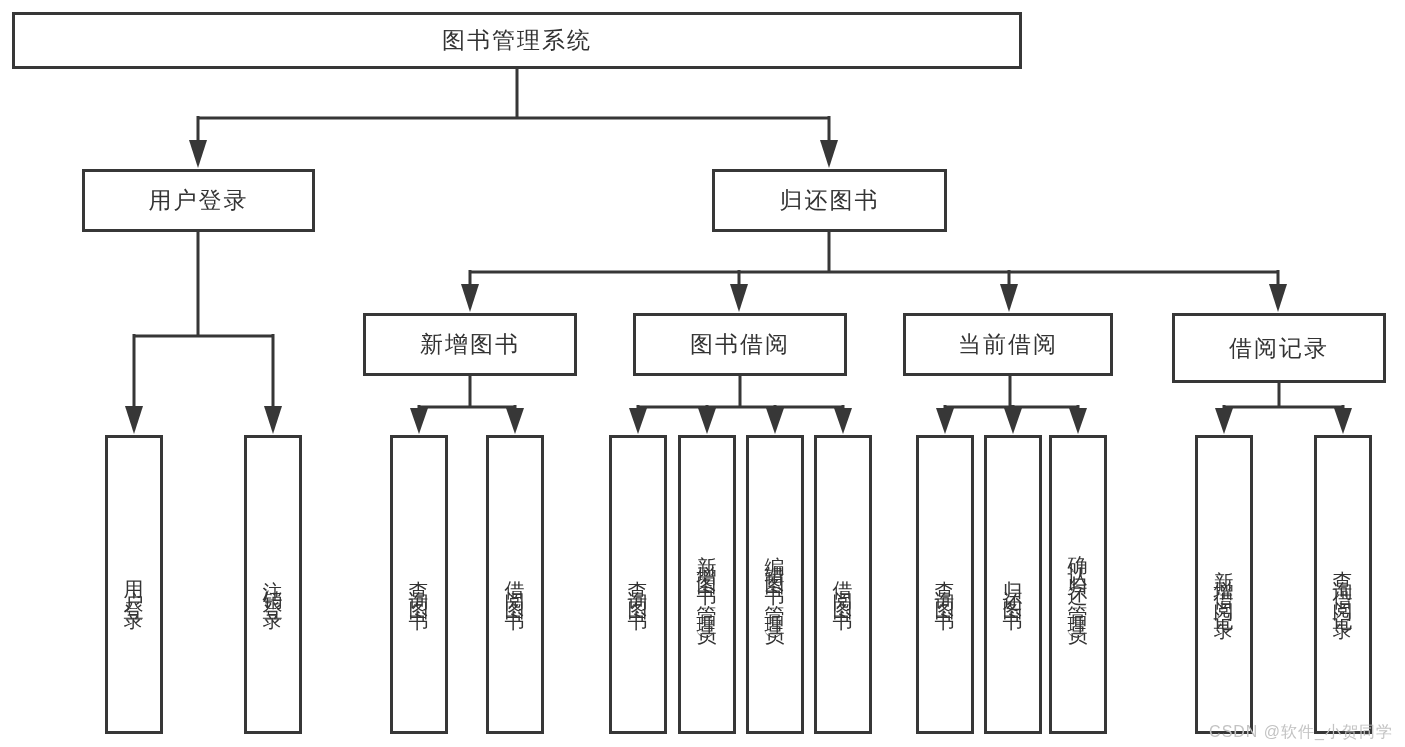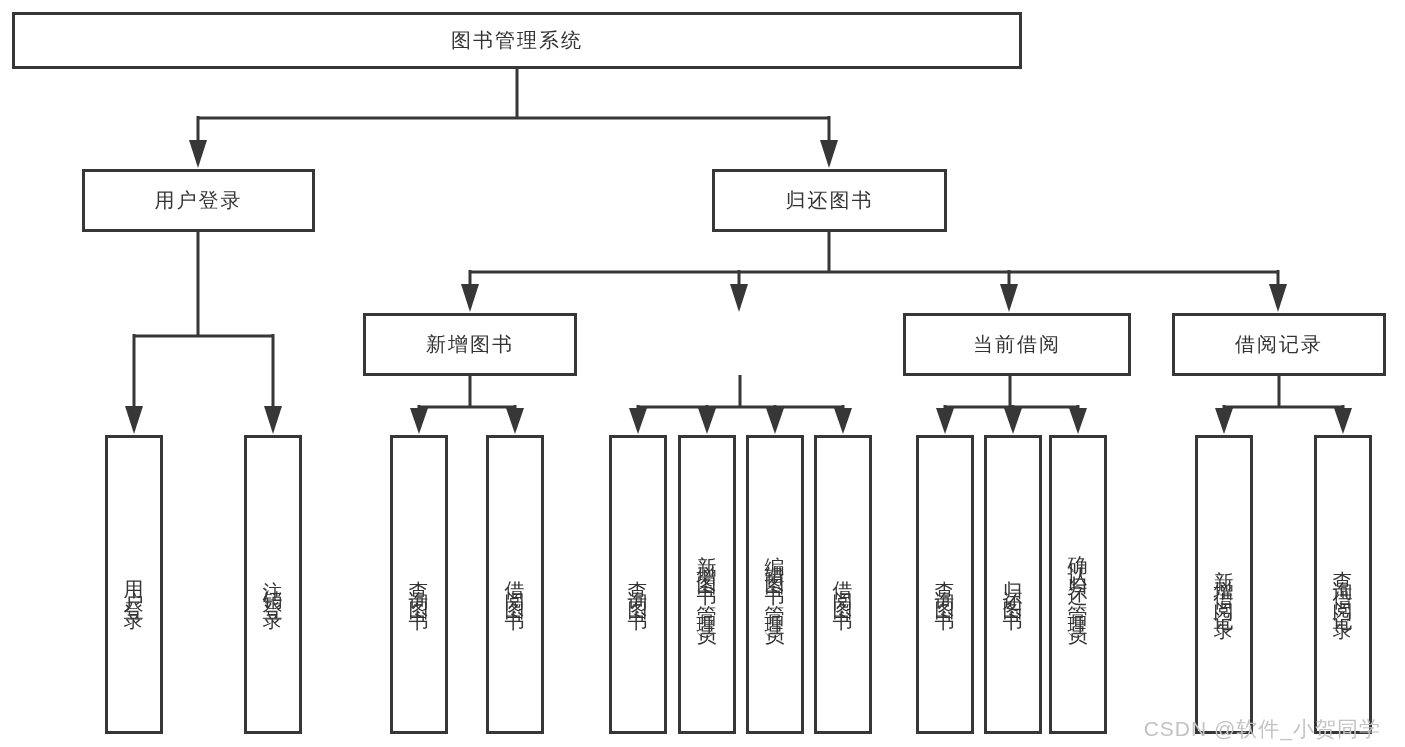--- a/index.html
+++ b/index.html
@@ -20,33 +20,33 @@
   #wires path{stroke:var(--line);stroke-width:3;fill:none;}
   #wires polygon{fill:var(--line);stroke:none;}
   .box{
     position:absolute;
     box-sizing:border-box;
     border:3px solid var(--line);
     background:var(--bg);
     display:flex;align-items:center;justify-content:center;
     color:var(--text);
   }
-  .hbox{font-size:20px;letter-spacing:2px;}
+  .hbox{font-size:23px;letter-spacing:2px;}
   .vbox{font-size:20px;}
   .vtext{
     writing-mode:vertical-rl;
     text-orientation:mixed;
     letter-spacing:10px;
     line-height:1;
     color:var(--text);
   }
   .watermark{
     position:absolute;
-    right:24px;bottom:4px;
-    font-size:21px;
+    right:12px;bottom:4px;
+    font-size:16px;
     color:var(--watermark);
     letter-spacing:1px;
     white-space:nowrap;
   }
 </style>
 </head>
 <body>
 
 <div id="stage">
 
@@ -93,24 +93,27 @@
   <div class="box hbox" style="left:82px;top:169px;width:233px;height:63px;">
     <span>用户登录</span>
   </div>
   <div class="box hbox" style="left:712px;top:169px;width:235px;height:63px;">
     <span>归还图书</span>
   </div>
 
   <div class="box hbox" style="left:363px;top:313px;width:214px;height:63px;">
     <span>新增图书</span>
   </div>
-  <div class="box hbox" style="left:903px;top:313px;width:228px;height:63px;">
+  <div class="box hbox" style="left:633px;top:313px;width:214px;height:63px;">
+    <span>图书借阅</span>
+  </div>
+  <div class="box hbox" style="left:903px;top:313px;width:210px;height:63px;">
     <span>当前借阅</span>
   </div>
-  <div class="box hbox" style="left:1172px;top:313px;width:214px;height:63px;">
+  <div class="box hbox" style="left:1172px;top:313px;width:214px;height:70px;">
     <span>借阅记录</span>
   </div>
 
   <div class="box vbox" style="left:105px;top:435px;width:58px;height:299px;">
     <span class="vtext">用户登录</span>
   </div>
   <div class="box vbox" style="left:244px;top:435px;width:58px;height:299px;">
     <span class="vtext">注销登录</span>
   </div>
 

